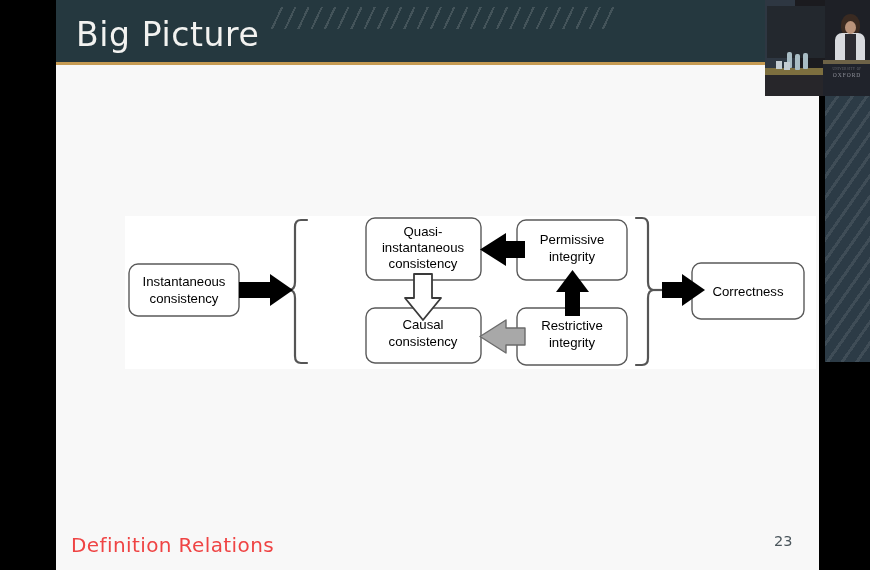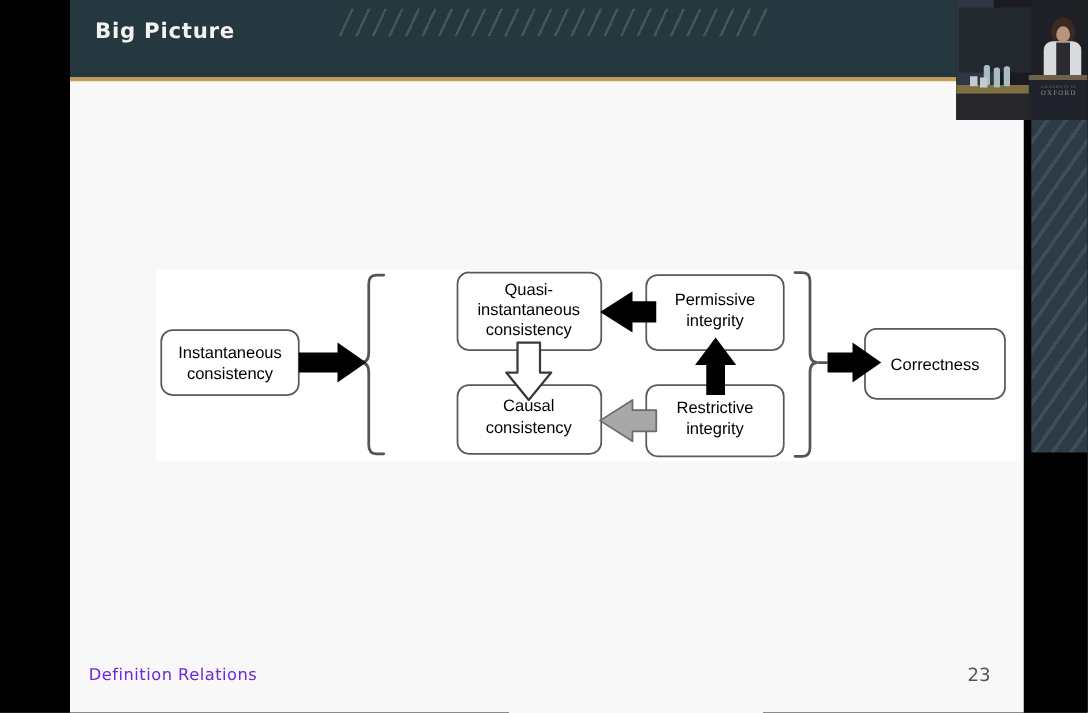--- a/index.html
+++ b/index.html
@@ -54,22 +54,22 @@
       rgba(255,255,255,0.14) 10px,
       rgba(255,255,255,0.14) 12px
     );
     pointer-events: none;
   }
   #title-text {
     position: absolute;
     left: 20px;
     top: 15px;
     color: #f2f2f0;
-    font-size: 17px;
-    font-weight: bold;
+    font-size: 33px;
+    font-weight: normal;
     letter-spacing: 0.6px;
     font-family: "DejaVu Sans", sans-serif;
   }
   #title-accent {
     position: absolute;
     left: 0;
     top: 62px;
     width: 763px;
     height: 3px;
     background: #c69b53;
@@ -93,22 +93,22 @@
     font-family: "Liberation Sans", sans-serif;
     font-size: 13.2px;
     fill: #000000;
   }
 
   
   #footer-left {
     position: absolute;
     left: 15px;
     top: 533px;
-    color: #6d28d9;
-    font-size: 13px;
+    color: #ef4444;
+    font-size: 20px;
     letter-spacing: 0.4px;
     font-family: "DejaVu Sans", sans-serif;
   }
   #footer-page {
     position: absolute;
     left: 718px;
     top: 533px;
     width: 30px;
     text-align: left;
     color: #4b565c;

